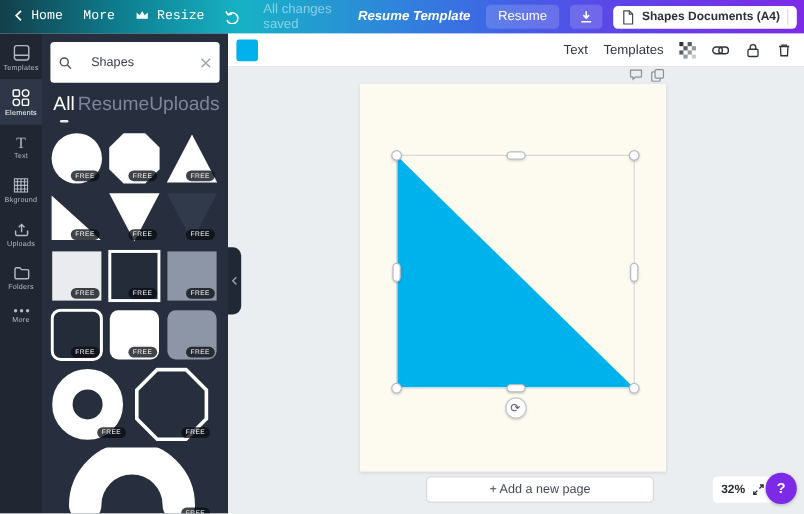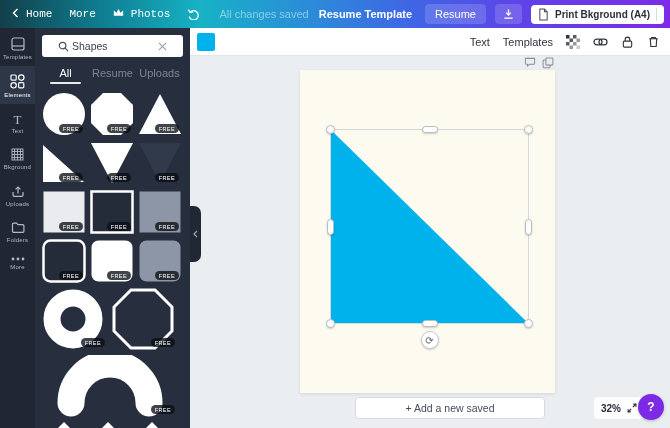--- a/index.html
+++ b/index.html
@@ -12,21 +12,21 @@
   .topbar {
     height:28px; display:flex; align-items:center;
     background:linear-gradient(90deg,#123f4a 0%,#0e7e90 15%,#17b2c6 30%,#2e87da 48%,#4064e6 62%,#5f43e8 78%,#7d2ae8 100%);
     color:#fff; font-size:11px; padding:0 6px 0 12px;
   }
   .tb-left { display:flex; align-items:center; gap:17px; }
   .tb-item { display:flex; gap:7px; cursor:pointer; white-space:nowrap;font-family:Liberation Mono, monospace; }
   .tb-item svg { display:block; }
   .saved { color:rgba(220,245,250,.55); margin-left:2px; }
   .tb-right { margin-left:auto; display:flex; align-items:center; gap:9px; }
-  .doc-title { font-weight:bold; margin-right:4px; white-space:nowrap; }
+  .doc-title { font-weight:bold; margin-right:4px; white-space:nowrap;font-style:italic; }
   .tb-btn {
     background:rgba(255,255,255,.16); border-radius:4px; padding:4px 10px;
     display:flex; gap:5px; align-items:center; cursor:pointer; white-space:nowrap;
   }
   .tb-btn.icon-only { padding:4px 7px; }
   .print-btn {
     background:#fff; color:#2b303a; border-radius:4px; padding:3px 7px;
     display:flex; align-items:center; gap:6px; font-size:10px; font-weight:bold;
     cursor:pointer; white-space:nowrap;
   }
@@ -36,23 +36,23 @@
   .rail { width:35px; background:#202733; display:flex; flex-direction:column; padding-top:1px; flex:none; }
   .rail-item {
     display:flex; flex-direction:column; align-items:center; gap:3px;
     padding:8px 0 6px; color:#b3bac6; cursor:pointer;
   }
   .rail-item .lbl { font-size:6px; letter-spacing:.2px; }
   .rail-item.active { background:#2d3748; color:#fff; }
   .rail-item svg { display:block; }
   
   .panel { width:155px; background:#272f3e; padding:7px 7px 0; overflow:hidden; flex:none; }
-  .search-box { background:#fff; border-radius:3px; height:22px; display:flex; align-items:center; padding:0 16px; gap:1px; }
+  .search-box { background:#fff; border-radius:3px; height:34px; display:flex; align-items:center; padding:0 7px; gap:14px; }
   .search-box input { border:0; outline:0; flex:1; min-width:0; font-size:10.5px; color:#3a404a; font-family:inherit; background:transparent; }
-  .tabs { display:flex; margin-top:10px; font-size:11px; color:#7c8696; }
+  .tabs { display:flex; margin-top:10px; font-size:16px; color:#7c8696; }
   .tab { flex:1; text-align:center; padding-bottom:5px; cursor:pointer; position:relative; }
   .tab.active { color:#fff; }
   .tab.active::after { content:""; position:absolute; left:8px; right:8px; bottom:0; height:2px; background:#e8eaee; border-radius:1px; }
   .shapes-grid { margin-top:8px; display:flex; flex-direction:column; gap:5px; }
   .shape-row { display:flex; gap:4px; }
   .shape-cell { position:relative; cursor:pointer; flex:none; }
   .shape-cell svg { width:100%; height:100%; display:block; }
   .free-badge {
     position:absolute; right:3px; bottom:3px; background:rgba(10,14,20,.78); color:#fff;
     font-size:5.5px; padding:1.5px 4px; border-radius:5px; letter-spacing:.4px;
@@ -117,21 +117,21 @@
         </svg>
       <span>Home</span>
     </div>
     <div class="tb-item">
       <span>More</span>
     </div>
     <div class="tb-item">
       <svg width="11" height="9" viewBox="0 0 13 10" fill="#fff">
           <path d="M1 8.8 L1 2.6 4.1 5.2 6.5 1 8.9 5.2 12 2.6 12 8.8 Z"></path>
         </svg>
-      <span>Photos</span>
+      <span>Resize</span>
     </div>
     <div class="tb-item">
       <svg width="13" height="12" viewBox="0 0 13 12" fill="none" stroke="#fff" stroke-width="1.3">
           <path d="M3.2 4.2 A4.6 4.6 0 1 1 2.2 8.6"></path>
           <polyline points="1.2,1.6 3.2,4.4 6.2,3.6"></polyline>
         </svg>
     </div>
     <span class="saved">All changes saved</span>
   </div>
   <div class="tb-right">
@@ -144,21 +144,21 @@
           <path d="M7 1.5v6"></path>
           <polyline points="4.4,5 7,7.7 9.6,5"></polyline>
           <path d="M2.5 11h9"></path>
         </svg>
     </div>
     <div class="print-btn">
       <svg width="11" height="13" viewBox="0 0 12 14" fill="none" stroke="#444a54" stroke-width="1.1">
           <path d="M2 1h5l3 3v9H2z"></path>
           <path d="M7 1v3h3"></path>
         </svg>
-      <span>Print Bkground (A4)</span>
+      <span>Shapes Documents (A4)</span>
       <span class="divider"></span>
 
     </div>
   </div>
 </div>
 
 <div class="app">
 
   <div class="rail">
     <div class="rail-item">
@@ -397,21 +397,21 @@
           <div class="handle h-top"></div>
           <div class="handle h-bottom"></div>
           <div class="handle h-left"></div>
           <div class="handle h-right"></div>
           <div class="rotate-handle">
             <span>⟳</span>
           </div>
         </div>
       </div>
 
-      <div class="add-page-btn">+ Add a new saved</div>
+      <div class="add-page-btn">+ Add a new page</div>
       <div class="zoom-pill">
         <span>32%</span>
         <svg width="12" height="12" viewBox="0 0 14 14" fill="none" stroke="#262c35" stroke-width="1.3">
             <path d="M8.5 2.5H11.5V5.5"></path>
             <path d="M11.5 2.5 L8 6"></path>
             <path d="M5.5 11.5H2.5V8.5"></path>
             <path d="M2.5 11.5 L6 8"></path>
           </svg>
       </div>
       <div class="help-btn" style="background: rgb(125, 42, 232);">

